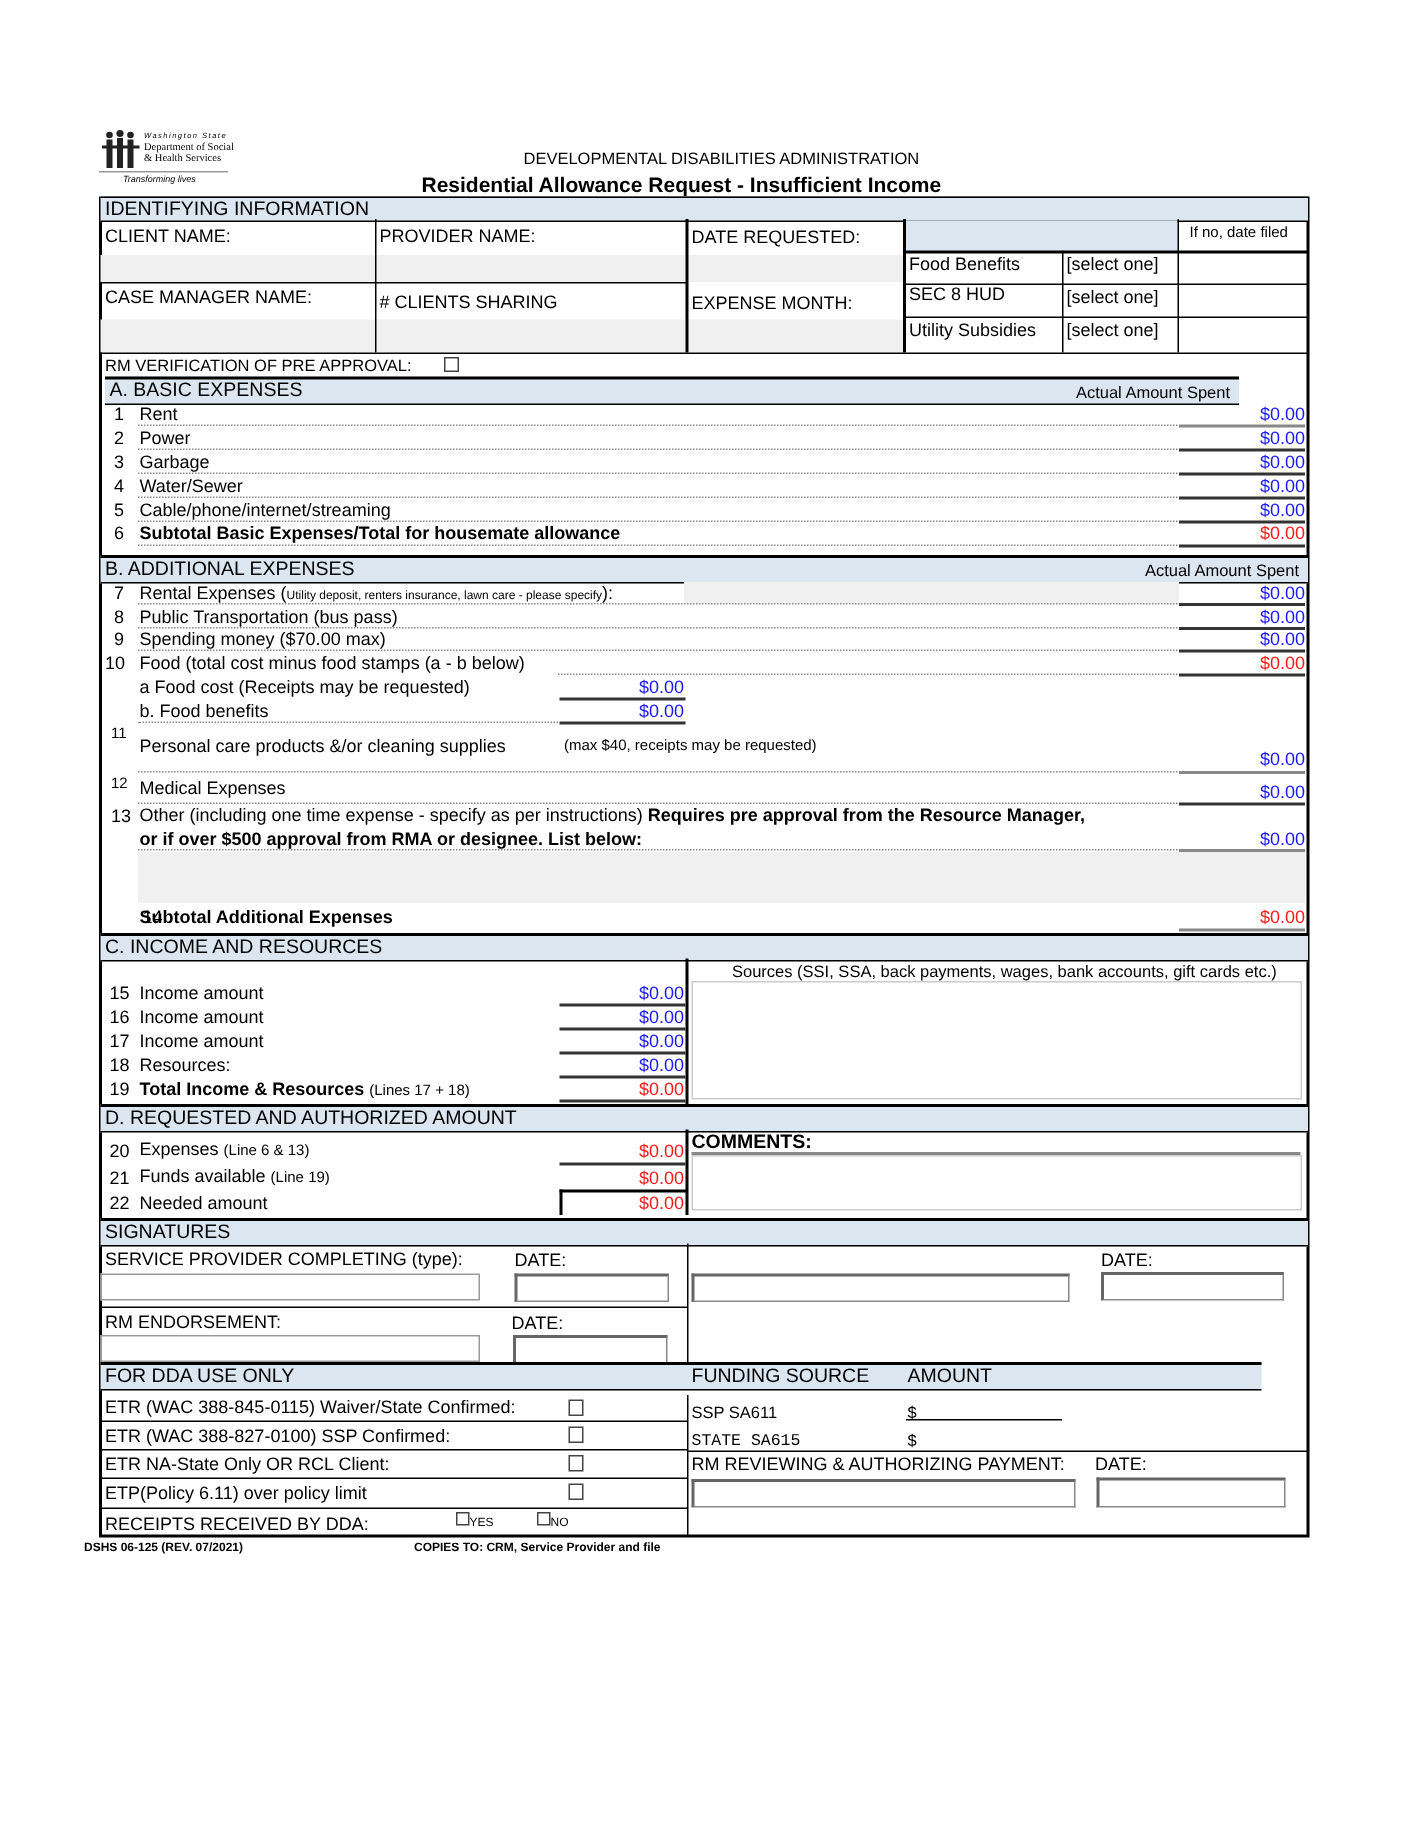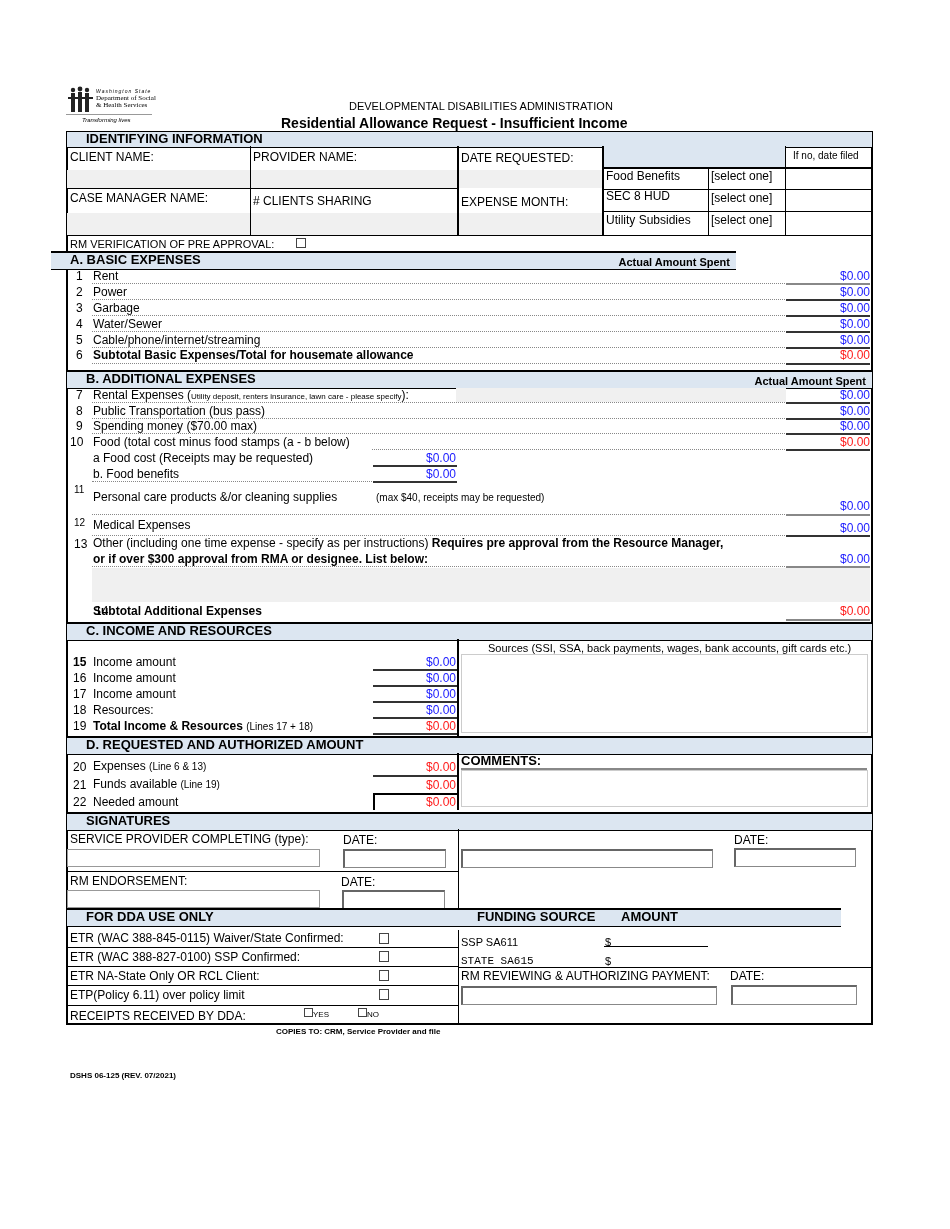--- a/index.html
+++ b/index.html
@@ -3,21 +3,21 @@
 <meta charset="utf-8">
 <style>
   html,body{margin:0;padding:0;background:#fff;}
   body{width:950px;height:1229px;position:relative;font-family:"Liberation Sans",sans-serif;color:#000;overflow:hidden;}
   .abs{position:absolute;}
   .t{position:absolute;white-space:nowrap;font-size:12px;line-height:14px;}
   .s{font-size:10px;}
   .xs{font-size:8px;}
   .b{font-weight:bold;}
   .hdr{position:absolute;background:#dce6f1;border-top:1px solid #000;border-bottom:1px solid #000;}
-  .hdr .t{font-weight:bold;font-size:13px;margin-left:16px;}
+  .hdr .t{font-weight:normal;font-size:13px;}
   .box{position:absolute;border:1px solid #000;box-sizing:border-box;}
   .vl{position:absolute;width:1px;background:#000;}
   .hl{position:absolute;height:1px;background:#000;}
   .dot{position:absolute;height:0;border-bottom:1px dotted #888;}
   .fill{position:absolute;background:#f0f0f0;}
   .blue{color:#1a1aff;}
   .red{color:#ff1a1a;}
   .amt{position:absolute;font-size:12px;line-height:14px;white-space:nowrap;}
   .ul{position:absolute;height:2px;background:#333;}
   .cb{position:absolute;width:9px;height:9px;border:1px solid #444;background:#fff;box-sizing:border-box;}
@@ -92,21 +92,21 @@
 <div class="vl" style="left:785px;top:146px;height:89px;"></div>
 <div class="hl" style="left:67px;top:188px;width:391px;"></div>
 <div class="hl" style="left:603px;top:167px;width:269px;height:2px;"></div>
 <div class="hl" style="left:603px;top:189px;width:269px;"></div>
 <div class="hl" style="left:603px;top:211px;width:269px;"></div>
 <div class="hl" style="left:67px;top:235px;width:805px;"></div>
 
 <div class="t s" style="left:70px;top:237px;font-size:11px;">RM VERIFICATION OF PRE APPROVAL:</div>
 <div class="cb" style="left:296px;top:238px;width:10px;height:10px;"></div>
 
-<div class="hdr" style="left:51px;top:251px;width:685px;height:16px;border-top-width:2px;">
+<div class="hdr" style="left:70px;top:251px;width:756px;height:16px;border-top-width:2px;">
   <div class="t" style="left:3px;top:0;">A.  BASIC EXPENSES</div>
   <div class="t s" style="right:6px;top:2px;font-size:11px;">Actual Amount Spent</div>
 </div>
 
 <div>
   <div class="t" style="left:76px;top:269px;">1</div>
   <div class="t" style="left:93px;top:269px;">Rent</div>
   <div class="dot" style="left:92px;top:283px;width:693px;"></div>
   <div class="amt blue" style="right:80px;top:269px;">$0.00</div>
   <div class="ul" style="left:786px;top:283px;width:84px;background:#888;"></div>
@@ -208,42 +208,42 @@
   <div class="dot" style="left:92px;top:535px;width:693px;"></div>
   <div class="amt blue" style="right:80px;top:521px;">$0.00</div>
   <div class="ul" style="left:786px;top:535px;width:84px;"></div>
 </div>
 <div>
   <div class="t" style="left:74px;top:537px;">13</div>
   <div class="t" style="left:93px;top:536px;">
     <span>Other (including one time expense - specify as per instructions)</span>
     <span class="b">Requires pre approval from the Resource Manager,</span>
   </div>
-  <div class="t b" style="left:93px;top:552px;">or if over $300 approval from RMA or designee. List below:</div>
+  <div class="t b" style="left:93px;top:552px;">or if over $500 approval from RMA or designee. List below:</div>
   <div class="dot" style="left:92px;top:566px;width:693px;"></div>
   <div class="amt blue" style="right:80px;top:552px;">$0.00</div>
   <div class="ul" style="left:786px;top:566px;width:84px;background:#888;"></div>
   <div class="fill" style="left:92px;top:568px;width:778px;height:34px;"></div>
 </div>
 <div>
   <div class="t" style="left:74px;top:604px;margin-left:21px;">14</div>
   <div class="t b" style="left:93px;top:604px;">Subtotal Additional Expenses</div>
   <div class="amt red" style="right:80px;top:604px;">$0.00</div>
   <div class="ul" style="left:786px;top:619px;width:84px;background:#888;"></div>
 </div>
 
 <div class="hdr" style="left:67px;top:622px;width:805px;height:16px;border-top-width:2px;">
   <div class="t" style="left:3px;top:0;">C.  INCOME AND RESOURCES</div>
 </div>
 <div class="vl" style="left:457px;top:639px;height:97px;width:2px;"></div>
 <div class="t s" style="left:488px;top:641px;font-size:11px;">Sources (SSI, SSA, back payments, wages, bank accounts, gift cards etc.)</div>
 <div class="abs" style="left:461px;top:654px;width:407px;height:79px;border:1px solid #ccc;box-sizing:border-box;"></div>
 
 <div>
-  <div class="t" style="left:73px;top:655px;font-weight:bold;">15</div>
+  <div class="t" style="left:73px;top:655px;">15</div>
   <div class="t" style="left:93px;top:655px;">Income amount</div>
   <div class="amt blue" style="right:494px;top:655px;">$0.00</div>
   <div class="ul" style="left:373px;top:669px;width:84px;"></div>
 </div>
 <div>
   <div class="t" style="left:73px;top:671px;">16</div>
   <div class="t" style="left:93px;top:671px;">Income amount</div>
   <div class="amt blue" style="right:494px;top:671px;">$0.00</div>
   <div class="ul" style="left:373px;top:685px;width:84px;"></div>
 </div>
@@ -351,14 +351,14 @@
 <div class="t s" style="left:605px;top:935px;font-size:11px;">$</div>
 <div class="hl" style="left:604px;top:946px;width:104px;"></div>
 <div class="t s" style="left:461px;top:954px;font-size:11px;font-family:Liberation Mono, monospace;">STATE  SA615</div>
 <div class="t s" style="left:605px;top:954px;font-size:11px;">$</div>
 <div class="hl" style="left:458px;top:967px;width:414px;"></div>
 <div class="t" style="left:461px;top:969px;">RM REVIEWING &amp; AUTHORIZING PAYMENT:</div>
 <div class="t" style="left:730px;top:969px;">DATE:</div>
 <div class="inp" style="left:461px;top:986px;width:256px;height:19px;"></div>
 <div class="inp" style="left:731px;top:985px;width:126px;height:20px;"></div>
 
-<div class="t b xs" style="left:70px;top:1025px;font-size:8px;margin-top:44px;">DSHS 06-125 (REV. 07/2021)</div>
+<div class="t b xs" style="left:56px;top:1025px;font-size:8px;">DSHS 06-125 (REV. 07/2021)</div>
 <div class="t b xs" style="left:276px;top:1025px;font-size:8px;">COPIES TO: CRM, Service Provider and file</div>
 
 </body></html>

